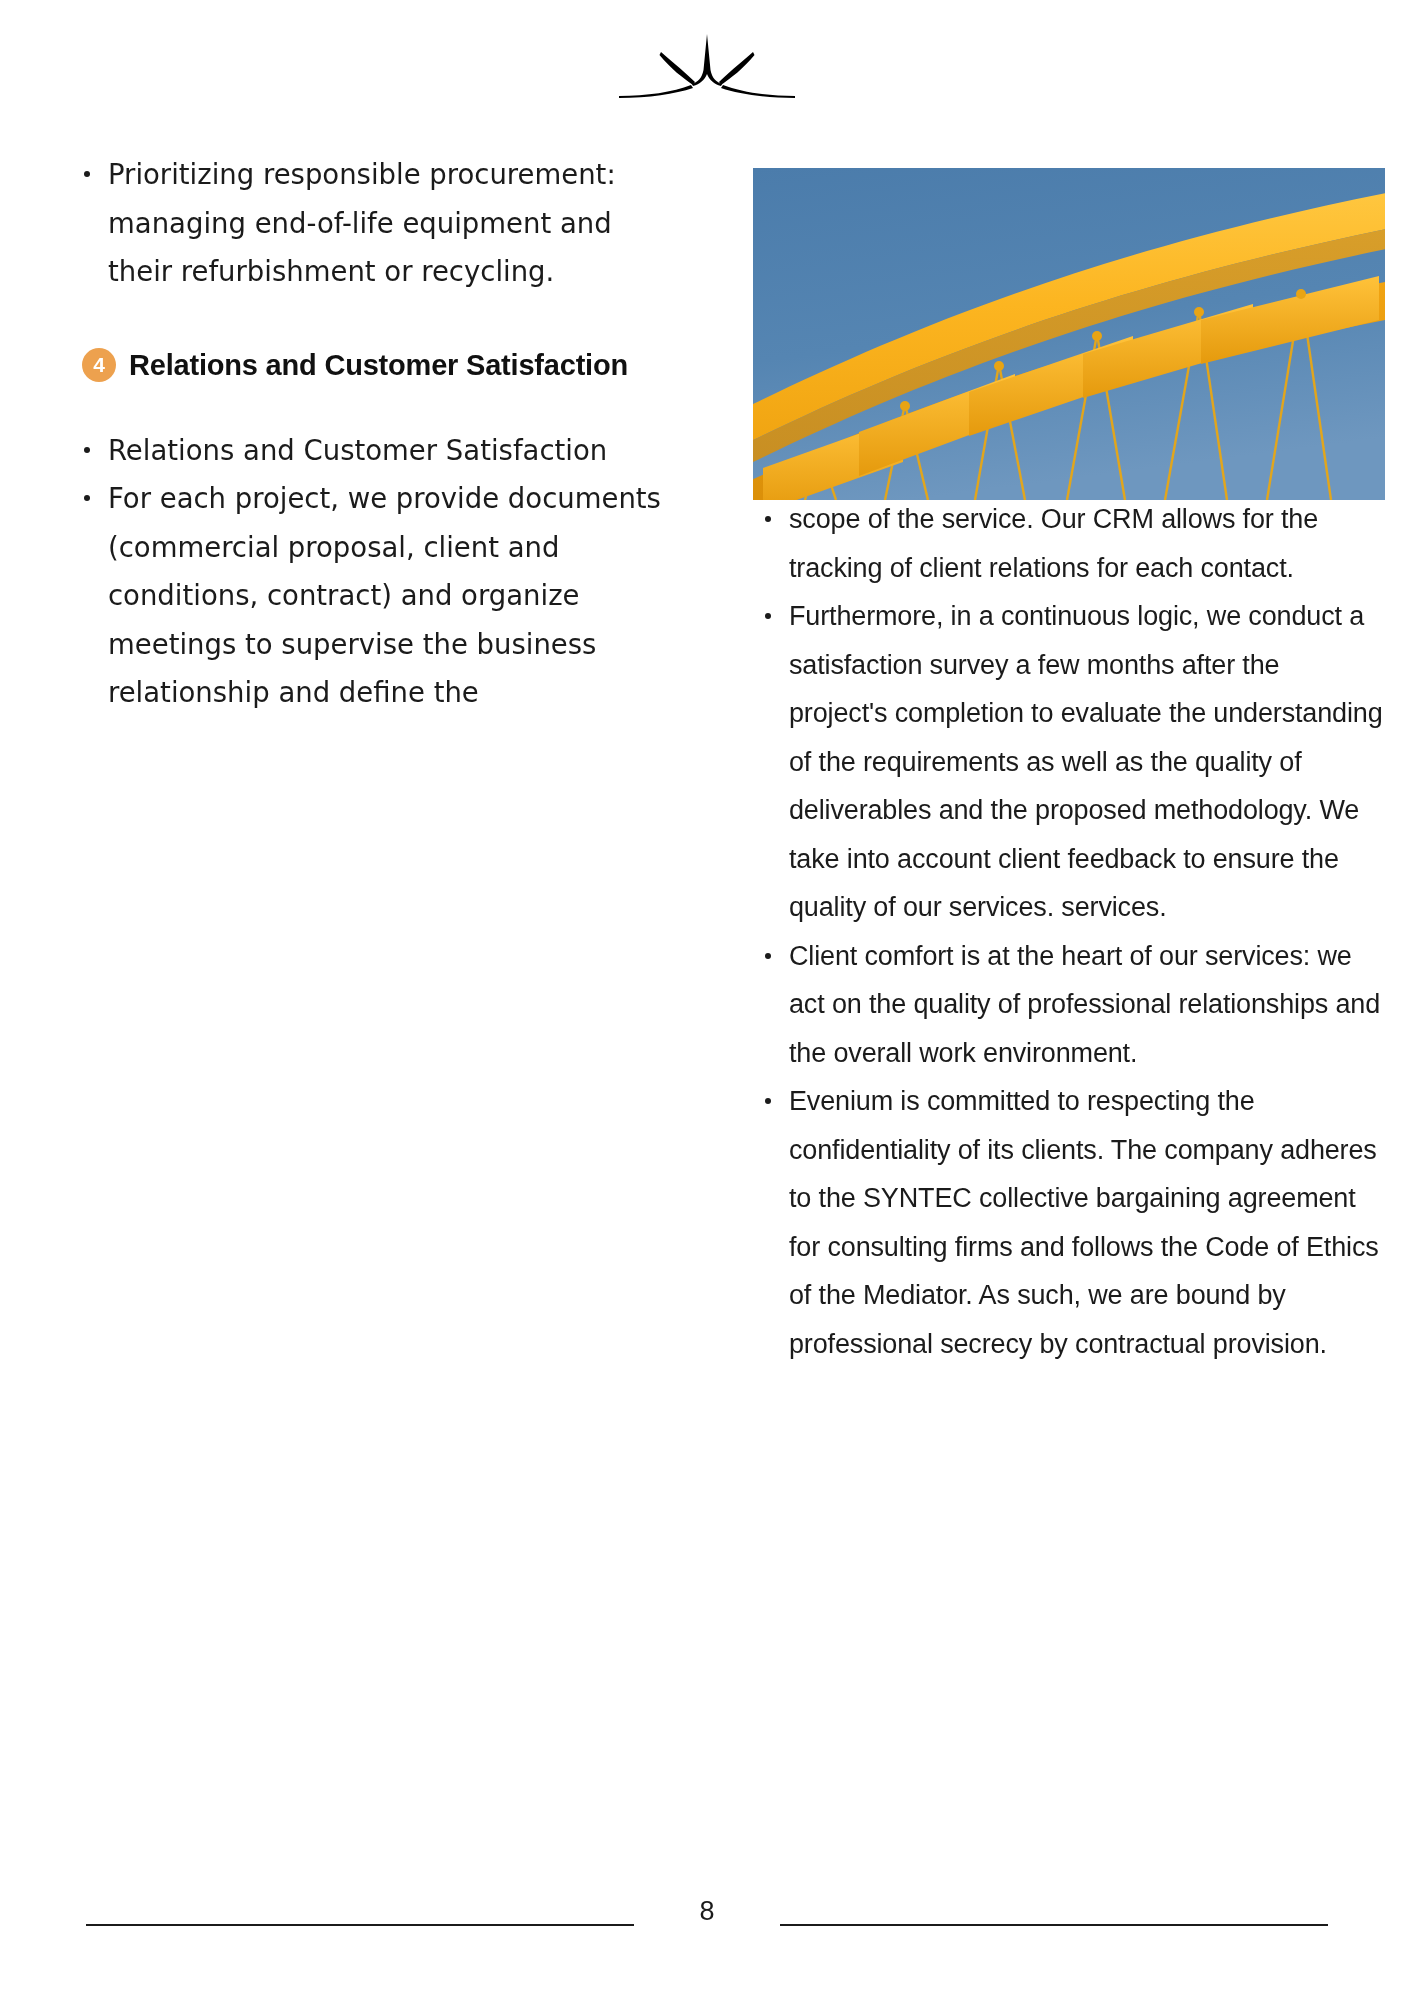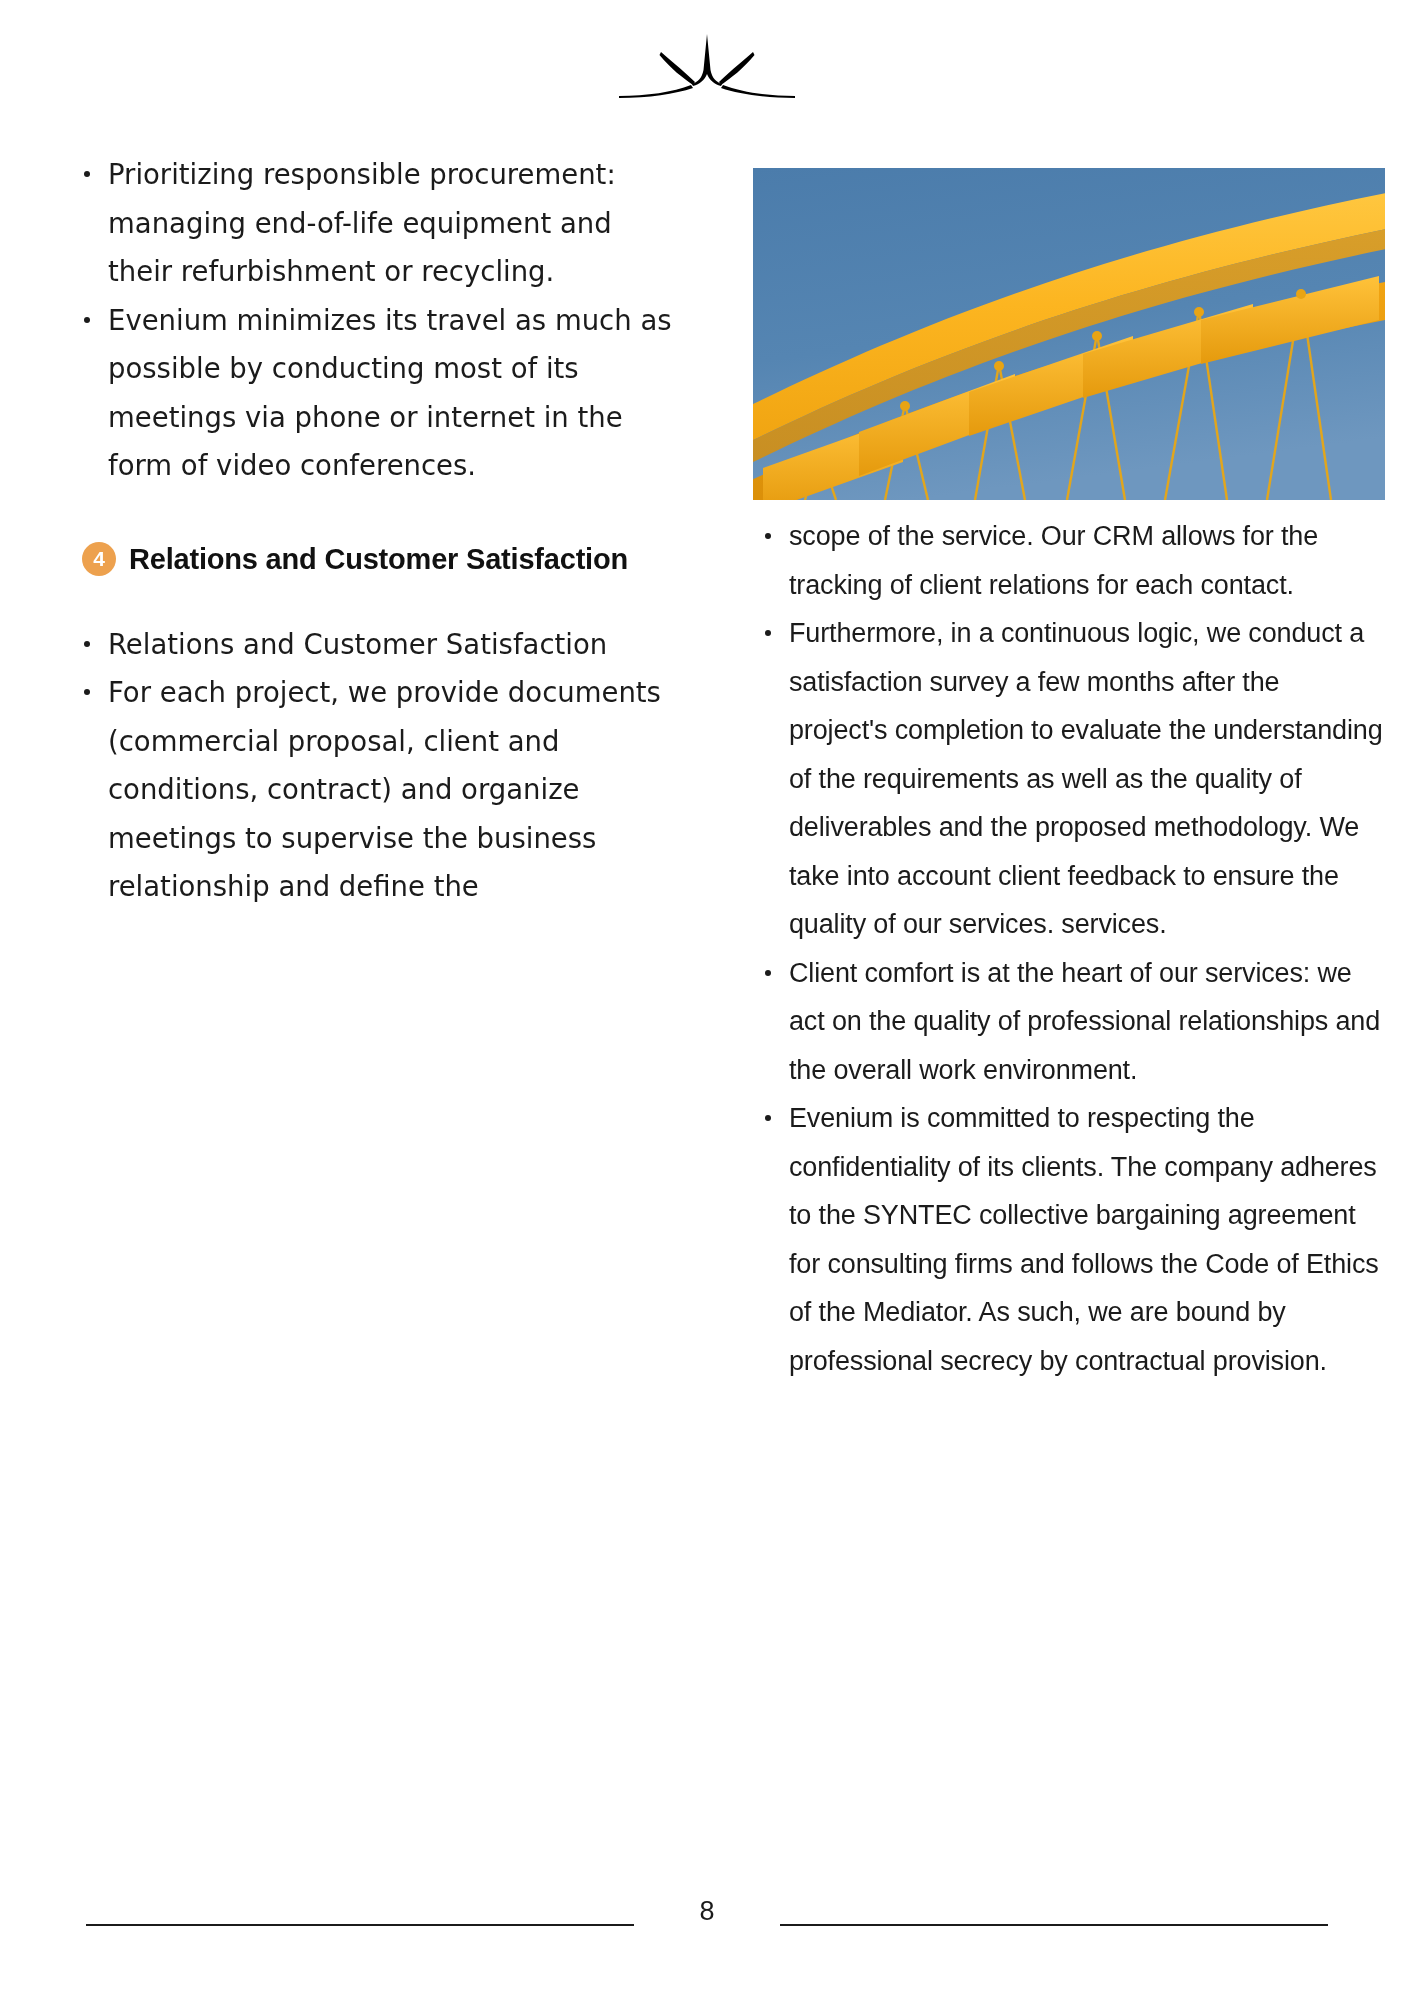--- a/index.html
+++ b/index.html
@@ -50,21 +50,21 @@
 
   .col-left {
     position: absolute;
     left: 72px;
     top: 0;
     width: 610px;
   }
   .col-right {
     position: absolute;
     left: 753px;
-    top: 17px;
+    top: 0;
     width: 632px;
   }
 
   
   ul.bullets {
     list-style: none;
     margin: 0;
     padding: 0;
   }
   ul.bullets > li {
@@ -255,21 +255,20 @@
       </g>
     </svg>
   </div>
 
   <div class="columns">
 
     <div class="col-left">
 
       <ul class="bullets">
         <li>Prioritizing responsible procurement: managing end-of-life equipment and their refurbishment or recycling.</li>
-        <li>Evenium minimizes its travel as much as possible by conducting most of its meetings via phone or internet in the form of video conferences.</li>
       </ul>
 
       <div class="section-heading">
         <span class="badge">4</span>
         <span class="heading-text">Relations and Customer Satisfaction</span>
       </div>
 
       <div class="gap-after-heading"></div>
 
       <ul class="bullets">

